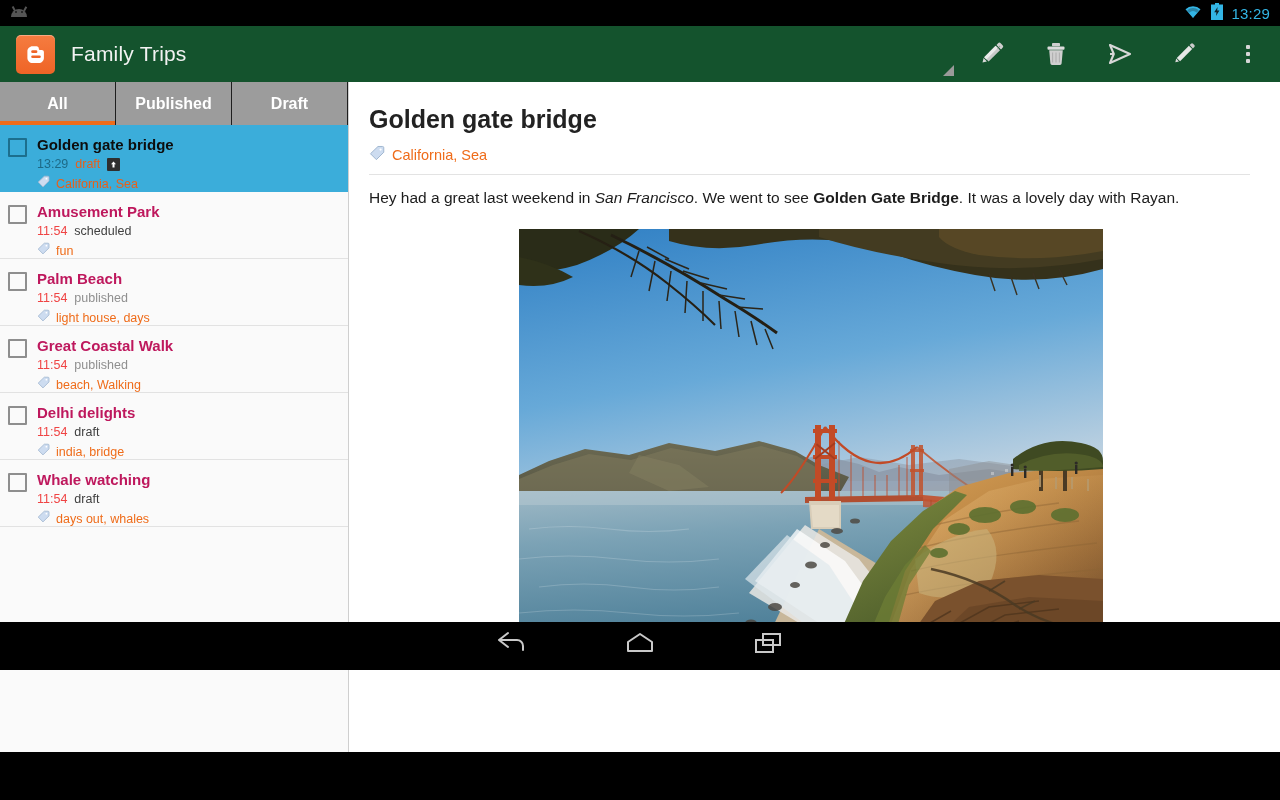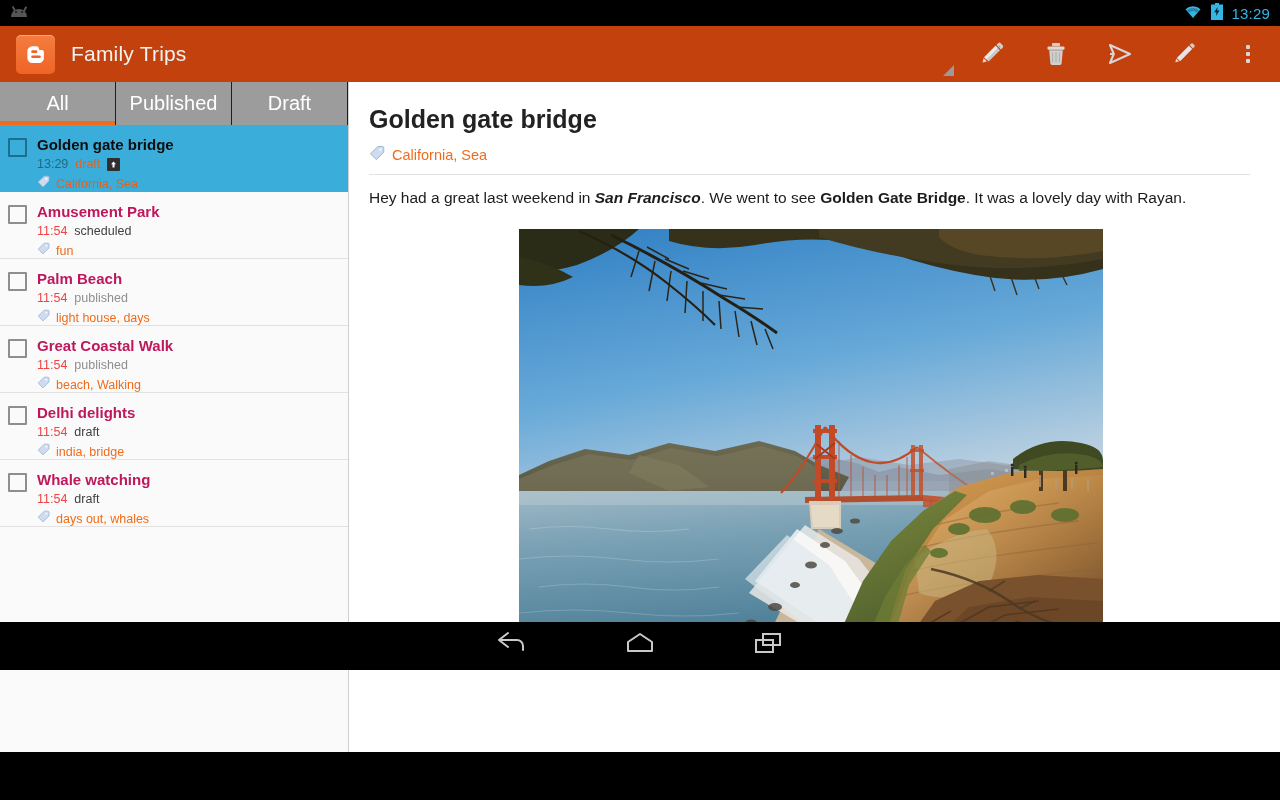--- a/index.html
+++ b/index.html
@@ -31,21 +31,21 @@
     top:0; transform-origin:bottom;
   }
   .droid-ant.l { left:6px; transform:rotate(-28deg); }
   .droid-ant.r { right:6px; transform:rotate(28deg); }
   .droid-eye { position:absolute; top:5px; width:2px; height:2px; background:#1b1b1b; border-radius:50%; }
   .droid-eye.l { left:7px; } .droid-eye.r { right:7px; }
 
   
   .actionbar {
     position:absolute; top:26px; left:0; width:1280px; height:56px;
-    background:#c2410c;
+    background:#14532d;
     display:flex; align-items:center;
   }
   .logo-box {
     width:39px; height:39px; margin-left:16px; border-radius:5px;
     background:linear-gradient(#f57c40,#ef6426);
     display:flex; align-items:center; justify-content:center;
     box-shadow:inset 0 1px 0 rgba(255,255,255,.35);
   }
   .logo-b {
     width:26px; height:26px; position:relative;
@@ -81,21 +81,21 @@
 
   
   .sidebar {
     width:349px; height:670px; background:#fafafa;
     border-right:1px solid #cfcfcf;
     display:flex; flex-direction:column;
   }
   .tabs { display:flex; height:43px; background:#9c9c9c; }
   .tab {
     flex:1; display:flex; align-items:center; justify-content:center;
-    color:#fff; font-size:20px; font-weight:normal;
+    color:#fff; font-size:16px; font-weight:bold;
     border-right:1px solid #1e1e1e; position:relative;
   }
   .tab:last-child { border-right:1px solid #1e1e1e; }
   .tab.active::after {
     content:""; position:absolute; left:0; right:0; bottom:0; height:4px;
     background:#ef6c1a;
   }
   .postlist { flex:1; overflow:hidden; background:#fafafa; }
   .post-item {
     position:relative; display:flex; padding:10px 10px 10px 8px;
@@ -135,21 +135,21 @@
   }
   .content-tags {
     display:flex; align-items:center; gap:7px;
     font-size:14.5px; color:#ef6c1a; padding-bottom:10px;
     border-bottom:1px solid #e3e3e3; margin-right:2px;
   }
   .content-body {
     font-size:15.5px; color:#1c1c1c; line-height:22px;
     padding-top:12px;
   }
-  .content-body em { font-style:italic;font-weight:bold; }
+  .content-body em { font-style:italic; }
   .content-body b { font-weight:bold; }
   .photo-wrap { display:flex; justify-content:center; margin-top:20px; }
   .photo {
     width:584px; height:406px; position:relative; overflow:hidden;
     background:#13283f;
   }
 
   
   .navbar {
     position:absolute; bottom:0; left:0; width:1280px; height:48px;

